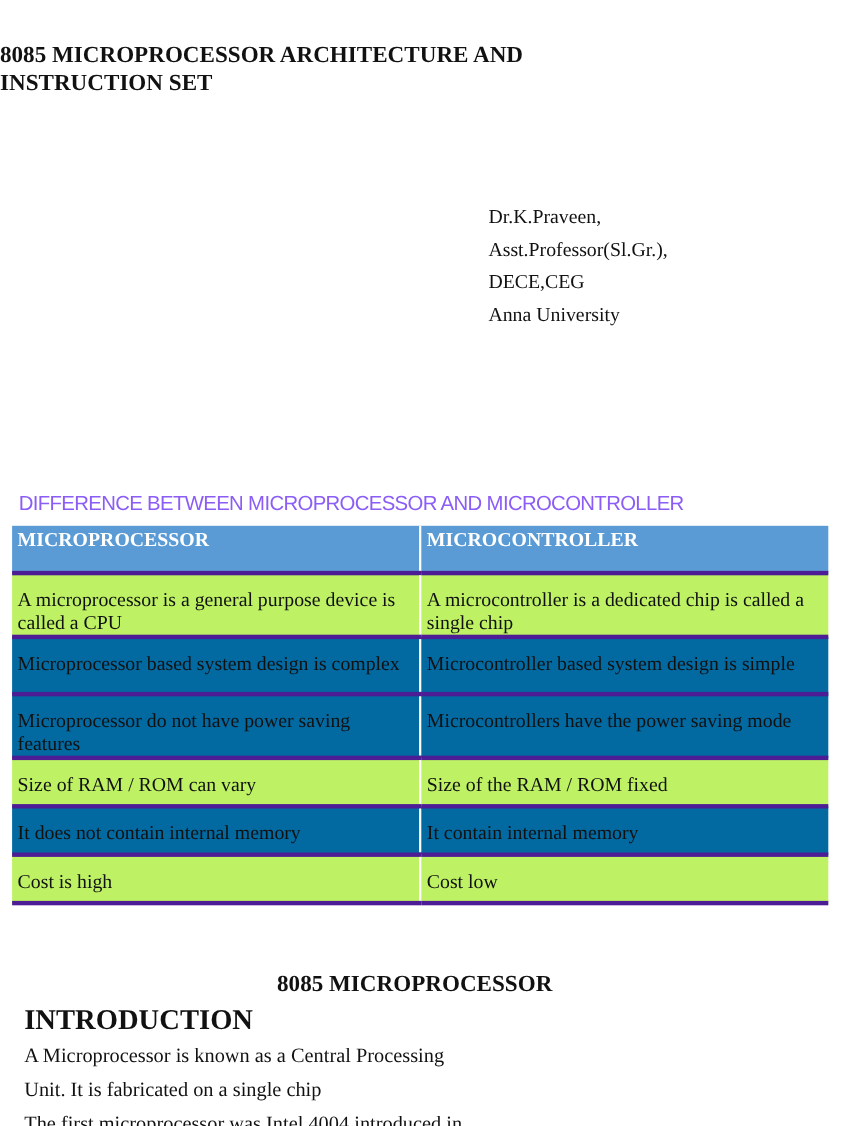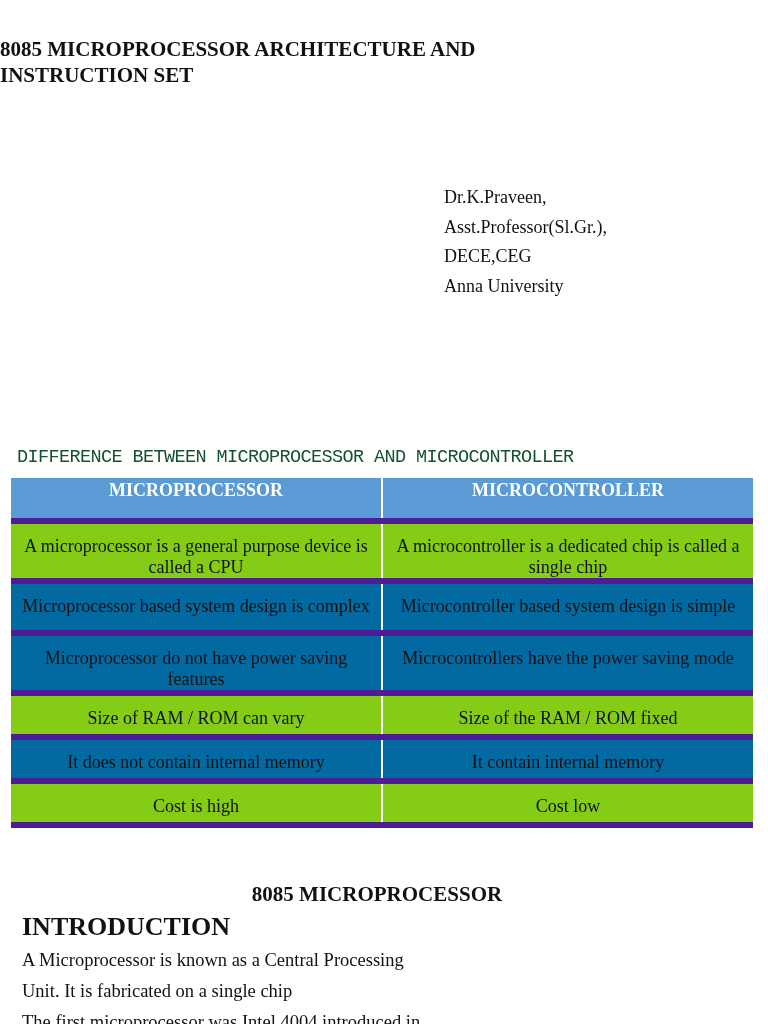--- a/index.html
+++ b/index.html
@@ -30,58 +30,58 @@
       top: 183px;
       font-size: 18px;
       line-height: 29.7px;
     }
     .author-line { display: block; white-space: nowrap; }
 
     .section-heading {
       position: absolute;
       left: 17px;
       top: 447px;
-      font-family: Liberation Mono, monospace;
+      font-family: Liberation Sans, sans-serif;
       font-size: 18.5px;
       letter-spacing: -0.6px;
-      color: #14532d;
+      color: #8b5cf6;
       white-space: nowrap;
     }
 
     .compare-table {
       position: absolute;
       left: 11px;
       top: 478px;
       width: 742px;
       border-collapse: collapse;
       table-layout: fixed;
       font-size: 18px;
       line-height: 21px;
     }
     .compare-table col.c1 { width: 371px; }
     .compare-table col.c2 { width: 371px; }
     .compare-table th,
     .compare-table td {
-      text-align: center;
+      text-align: left;
       vertical-align: top;
       padding: 12px 5px 0 5px;
       border-right: 2px solid #ffffff;
-      border-bottom: 6px solid #4c1d95;
+      border-bottom: 4px solid #4c1d95;
       box-sizing: border-box;
     }
     .compare-table th:last-child,
     .compare-table td:last-child { border-right: none; }
     .compare-table thead th {
       background: #5b9bd5;
       color: #ffffff;
       font-weight: bold;
       height: 43px;
       padding-top: 2px;
     }
-    .compare-table tbody tr.odd td { background: #84cc16; }
+    .compare-table tbody tr.odd td { background: #bef264; }
     .compare-table tbody tr.even td { background: #0369a1; }
     .compare-table tbody tr.h52 td { height: 52px; }
     .compare-table tbody tr.h44 td { height: 44px; }
 
     .sub-title {
       position: absolute;
       left: 0;
       top: 881px;
       width: 754px;
       text-align: center;

